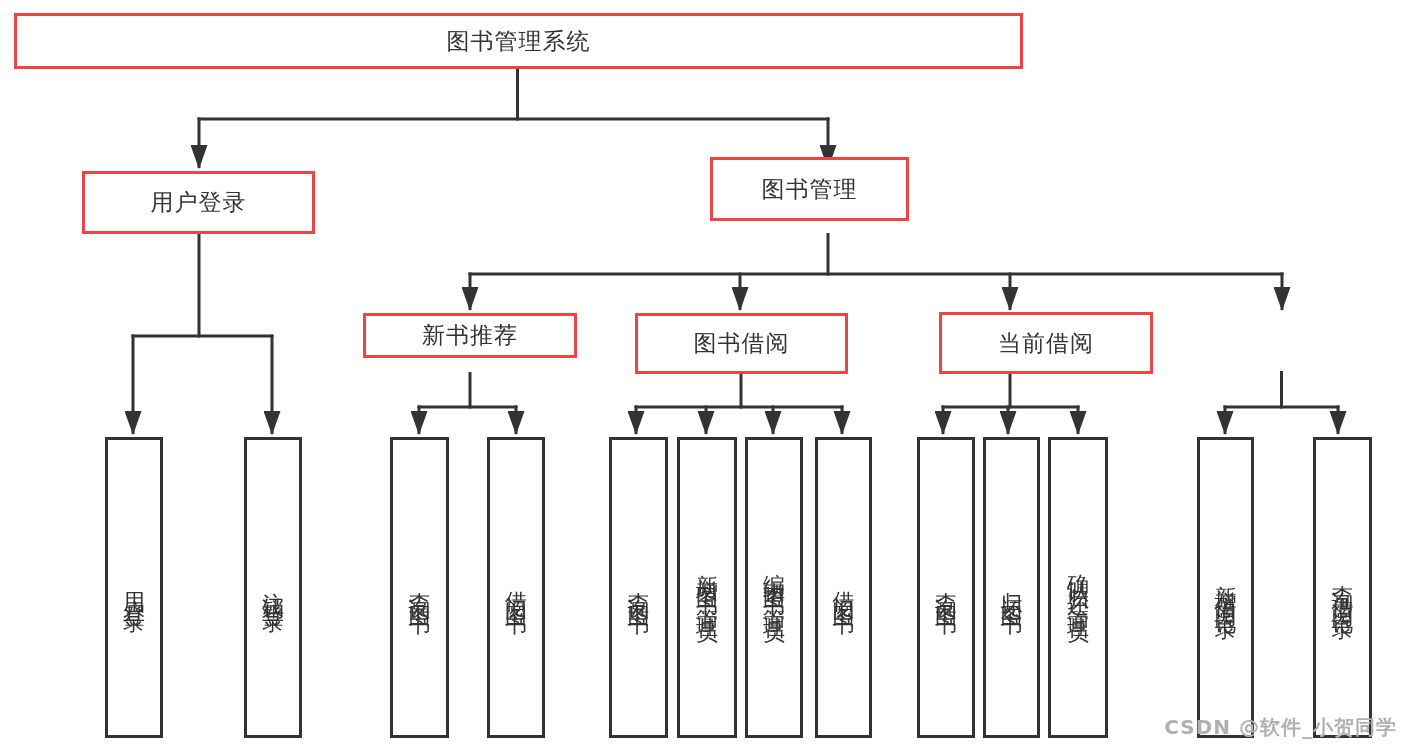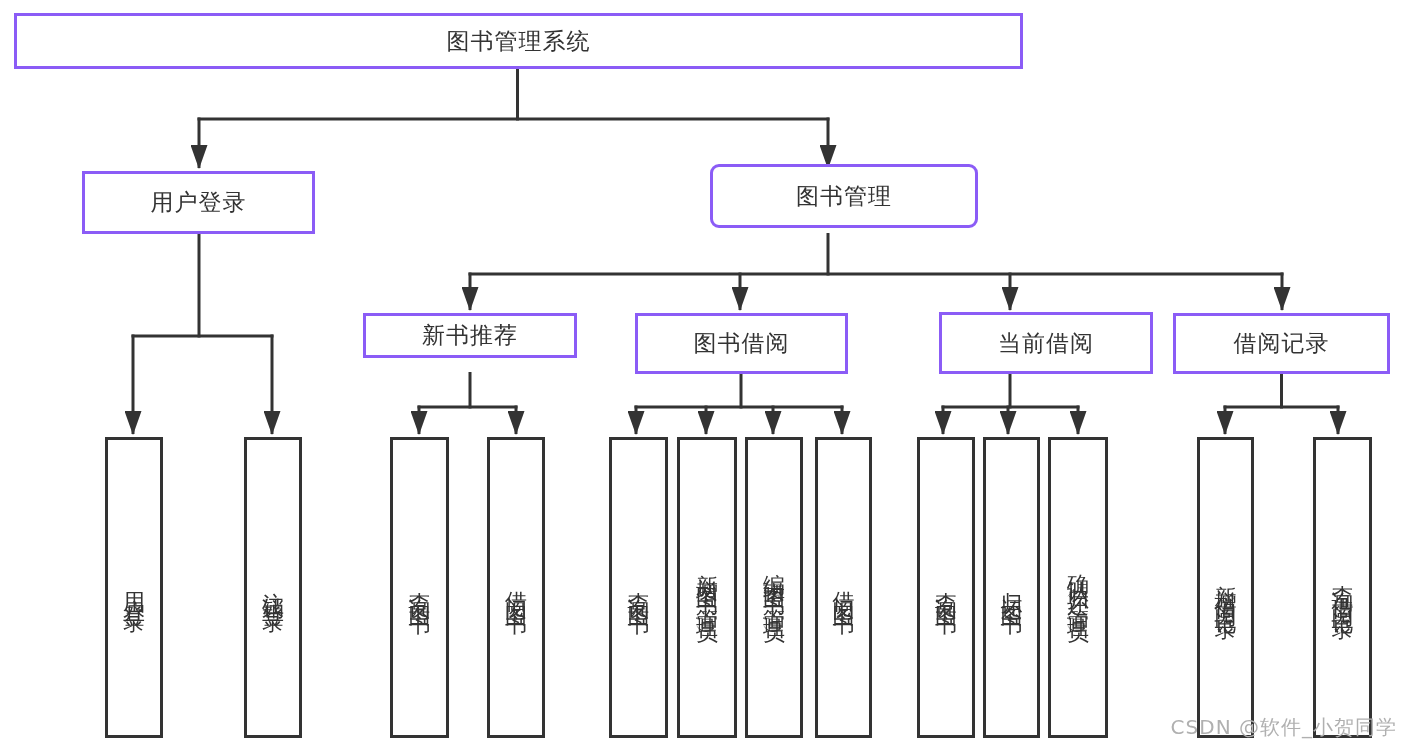--- a/index.html
+++ b/index.html
@@ -15,21 +15,21 @@
   #connectors {
     position: absolute;
     left: 0; top: 0;
     width: 1405px; height: 747px;
     pointer-events: none;
   }
   #connectors line { stroke: #333333; stroke-width: 3; }
   .hnode {
     position: absolute;
     box-sizing: border-box;
-    border: 3px solid #8b5cf6;
+    border: 3px solid #ef4444;
     background: #ffffff;
     display: flex;
     align-items: center;
     justify-content: center;
     font-size: 23px;
     letter-spacing: 1px;
     color: #333333;
     z-index: 2;
     text-align: right;
   }
@@ -54,20 +54,21 @@
     white-space: nowrap;
   }
   #watermark {
     position: absolute;
     right: 8px;
     top: 714px;
     font-size: 20px;
     letter-spacing: 1px;
     color: #b0b0b0;
     z-index: 5;
+    font-weight: bold;
   }
 </style>
 </head>
 <body>
 
 <div id="stage">
 
   <svg id="connectors" viewBox="0 0 1405 747" xmlns="http://www.w3.org/2000/svg">
     <defs>
       <marker id="arrow" viewBox="0 0 24 17" refX="23" refY="8.5" markerWidth="24" markerHeight="17" markerUnits="userSpaceOnUse" orient="auto">
@@ -116,35 +117,32 @@
     <line x1="1338" y1="405.5" x2="1338" y2="434" marker-end="url(#arrow)"></line>
   </svg>
 
   <div class="hnode" style="left:14px; top:13px; width:1009px; height:56px;">
     <span>图书管理系统</span>
   </div>
 
   <div class="hnode" style="left:82px; top:171px; width:233px; height:63px;">
     <span>用户登录</span>
   </div>
-  <div class="hnode" style="left:710px; top:164px; width:268px; height:64px;border-radius:9px;">
+  <div class="hnode" style="left:710px; top:157px; width:199px; height:64px;">
     <span>图书管理</span>
   </div>
 
   <div class="hnode" style="left:363px; top:313px; width:214px; height:45px;">
     <span>新书推荐</span>
   </div>
   <div class="hnode" style="left:635px; top:313px; width:213px; height:61px;">
     <span>图书借阅</span>
   </div>
   <div class="hnode" style="left:903px; top:312px; width:214px; height:62px;margin-left:36px;">
     <span>当前借阅</span>
-  </div>
-  <div class="hnode" style="left:1173px; top:313px; width:217px; height:61px;">
-    <span>借阅记录</span>
   </div>
 
   <div class="vnode" style="left:105px; width:58px;">
     <span>用户登录</span>
   </div>
   <div class="vnode" style="left:244px; width:58px;">
     <span>注销登录</span>
   </div>
 
   <div class="vnode" style="left:390px; width:59px;">

